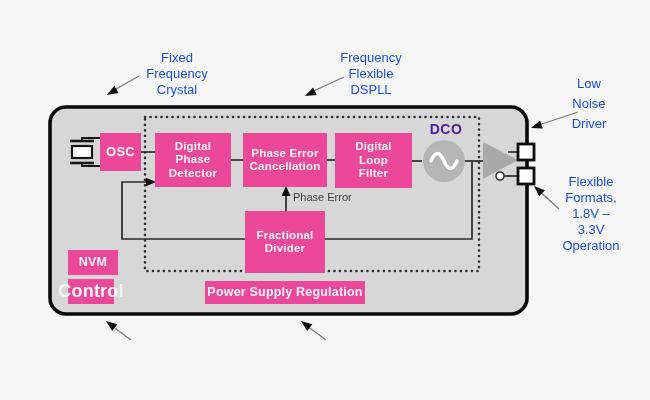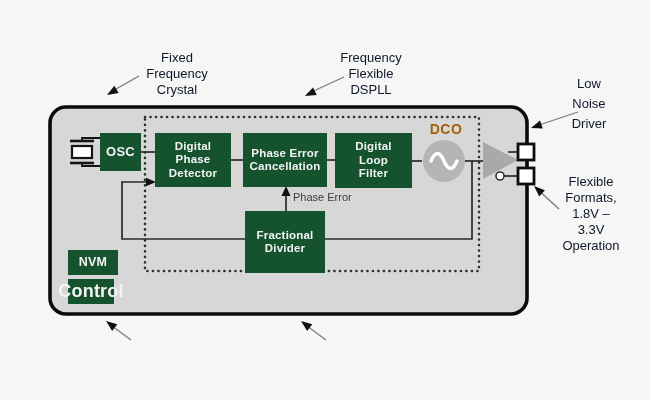--- a/index.html
+++ b/index.html
@@ -3,35 +3,35 @@
 <meta charset="utf-8">
 <style>
   html,body { margin:0; padding:0; background:#f5f6f5; }
   .stage {
     position:relative; width:650px; height:400px;
     background:#f5f6f5; overflow:hidden;
     font-family:"Liberation Sans", sans-serif;
   }
   .stage svg { position:absolute; left:0; top:0; }
   .block {
-    position:absolute; background:#14532d; color:#f4f4f4;
+    position:absolute; background:#ec4899; color:#f4f4f4;
     font-weight:bold; font-size:11.5px; line-height:13.5px;
     display:flex; align-items:center; justify-content:center;
     text-align:center; white-space:pre-line; letter-spacing:0.2px;
   }
   .callout {
     position:absolute; transform:translate(-50%,-50%);
-    color:#0f172a; font-size:13px; line-height:16px;
+    color:#1d4ed8; font-size:13px; line-height:16px;
     text-align:center; white-space:pre-line;
   }
   .floating {
     position:absolute; transform:translate(-50%,-50%);
     white-space:pre-line;
   }
-  .dco-label { color:#a16207; font-weight:bold; font-size:14px; letter-spacing:0.5px; }
+  .dco-label { color:#4c1d95; font-weight:bold; font-size:14px; letter-spacing:0.5px; }
   .phase-error-label { color:#3c3c3c; font-size:11px; }
 </style>
 </head>
 <body>
 
 <div class="stage">
 
   <svg width="650" height="400" viewBox="0 0 650 400">
 
     <rect x="50" y="107" width="477" height="207" rx="16" fill="#d7d7d7" stroke="#0a0a0a" stroke-width="3.6"></rect>
@@ -98,20 +98,21 @@
 Detector</div>
   <div class="block" style="left:243px;top:133px;width:84px;height:54px">Phase Error
 Cancellation</div>
   <div class="block" style="left:335px;top:133px;width:77px;height:55px">Digital
 Loop
 Filter</div>
   <div class="block" style="left:245px;top:211px;width:80px;height:62px">Fractional
 Divider</div>
   <div class="block" style="left:68px;top:250px;width:50px;height:25px;font-size:12.5px">NVM</div>
   <div class="block" style="left:68px;top:279px;width:46px;height:25px;font-size:18px">Control</div>
+  <div class="block" style="left:205px;top:281px;width:160px;height:23px;font-size:12.5px">Power Supply Regulation</div>
 
   <div class="floating dco-label" style="left:446px;top:129px">DCO</div>
   <div class="phase-error-label" style="position:absolute;left:293px;top:191px">Phase Error</div>
 
   <div class="callout" style="left:177px;top:74px">Fixed
 Frequency
 Crystal</div>
   <div class="callout" style="left:371px;top:74px">Frequency
 Flexible
 DSPLL</div>

